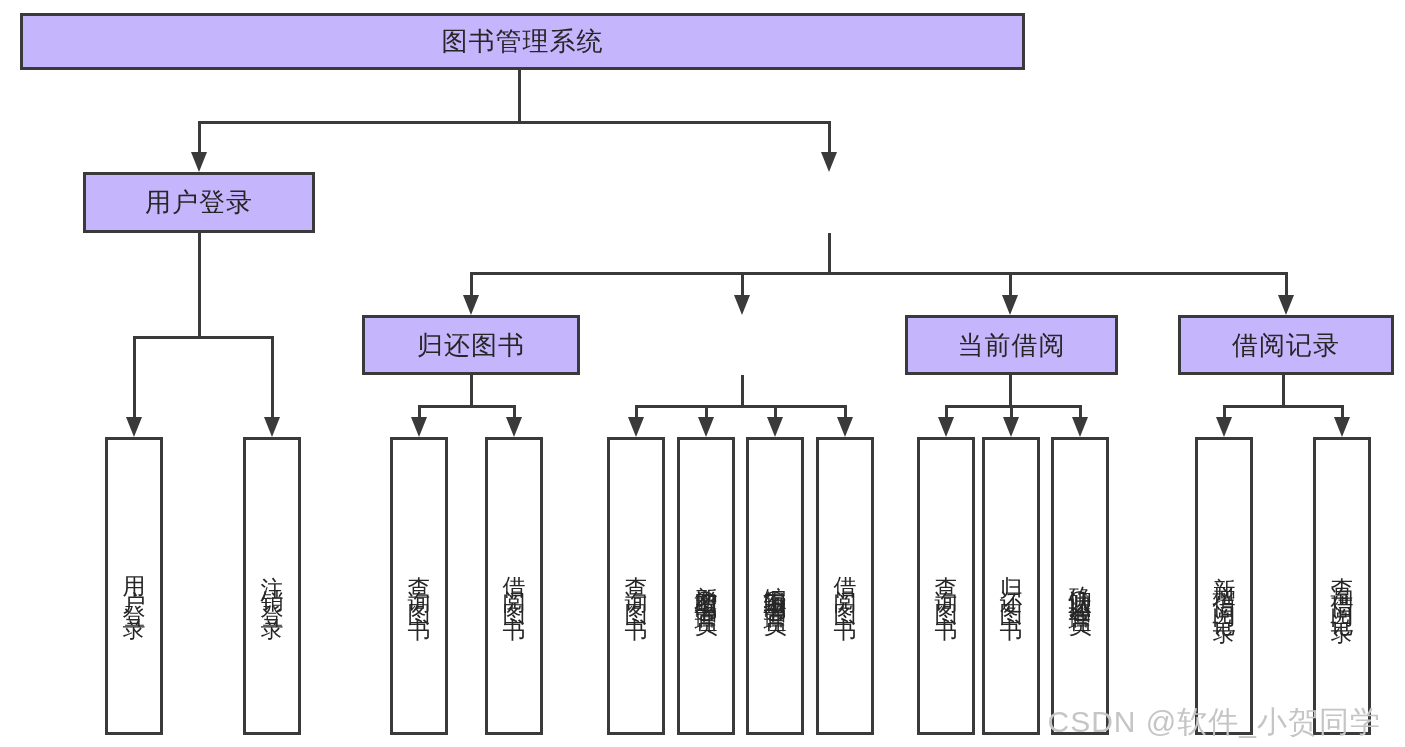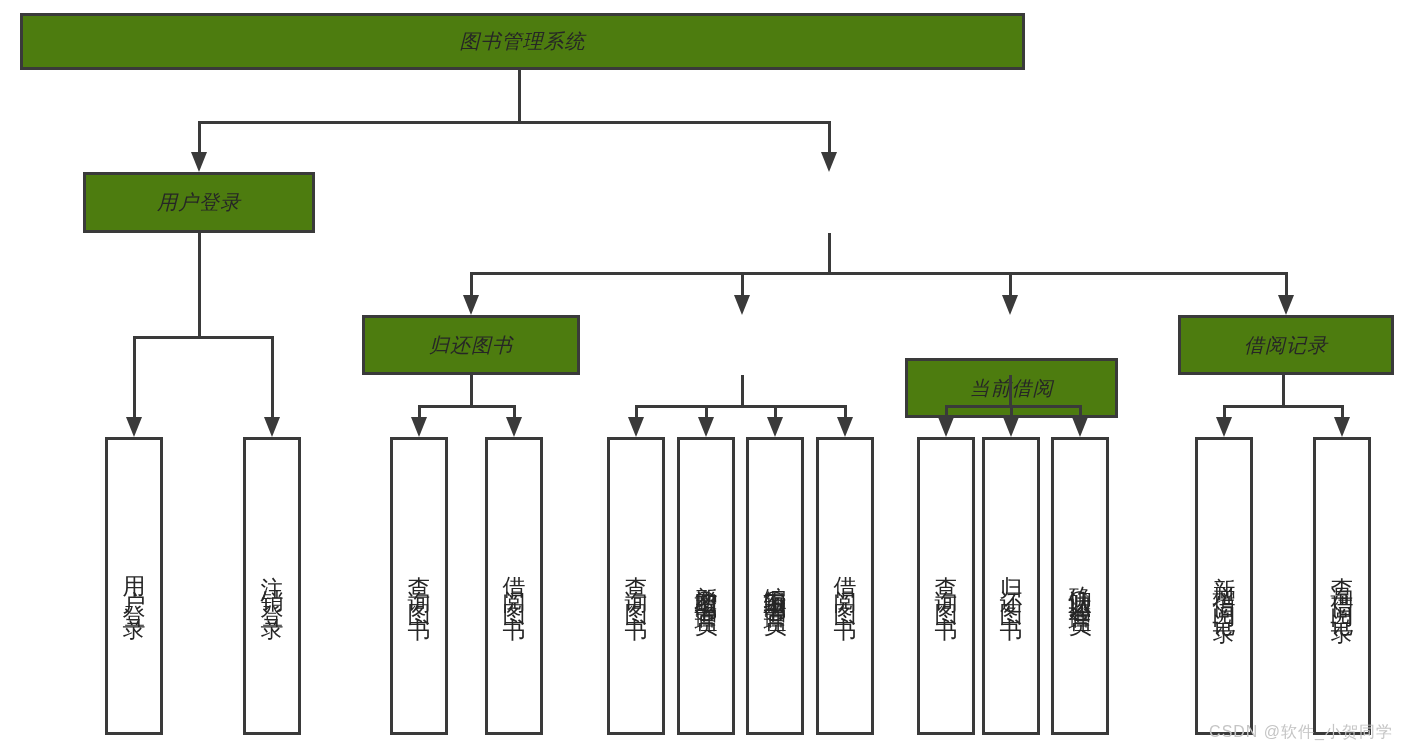--- a/index.html
+++ b/index.html
@@ -2,44 +2,44 @@
 <html><head>
 <meta charset="utf-8">
 <style>
   html,body{margin:0;padding:0;background:#fff;}
   *{box-sizing:border-box;}
   #canvas{
     position:relative;width:1405px;height:747px;background:#ffffff;overflow:hidden;
     font-family:"Liberation Sans", sans-serif;color:#262626;
   }
   .box{
-    position:absolute;border:3px solid #3a3a3a;background:#4d7c0f;
+    position:absolute;border:3px solid #3a3a3a;background:#c4b5fd;
     display:flex;align-items:center;justify-content:center;
-    font-size:20px;letter-spacing:1px;white-space:nowrap;font-style:italic;
+    font-size:26px;letter-spacing:1px;white-space:nowrap;
   }
   .vbox{
     position:absolute;border:3px solid #3a3a3a;background:#ffffff;
     width:58px;height:298px;top:437px;
     display:flex;align-items:center;justify-content:center;
     writing-mode:vertical-rl;text-orientation:mixed;
     font-size:23px;line-height:1;
   }
   .gap4{letter-spacing:14px;}
   .gap6{letter-spacing:9px;}
   .gap9{letter-spacing:4px;}
   .vline{position:absolute;width:3px;background:#3a3a3a;}
   .hline{position:absolute;height:3px;background:#3a3a3a;}
   .arrow{
     position:absolute;width:0;height:0;
     border-left:8px solid transparent;border-right:8px solid transparent;
     border-top:20px solid #3a3a3a;
   }
   .watermark{
-    position:absolute;right:12px;bottom:4px;
-    font-size:16px;color:#c5c5c5;letter-spacing:1px;white-space:nowrap;
+    position:absolute;right:24px;bottom:4px;
+    font-size:30px;color:#c5c5c5;letter-spacing:1px;white-space:nowrap;
   }
 </style>
 </head>
 <body>
 
 <div id="canvas">
 
   <div class="box" style="left:20px;top:13px;width:1005px;height:57px;">图书管理系统</div>
 
   <div class="vline" style="left:518px;top:70px;height:51px;"></div>
@@ -63,21 +63,21 @@
   <div class="vline" style="left:470px;top:272px;height:23px;"></div>
   <div class="vline" style="left:741px;top:272px;height:23px;"></div>
   <div class="vline" style="left:1009px;top:272px;height:23px;"></div>
   <div class="vline" style="left:1285px;top:272px;height:23px;"></div>
   <div class="arrow" style="left:463px;top:295px;"></div>
   <div class="arrow" style="left:734px;top:295px;"></div>
   <div class="arrow" style="left:1002px;top:295px;"></div>
   <div class="arrow" style="left:1278px;top:295px;"></div>
 
   <div class="box" style="left:362px;top:315px;width:218px;height:60px;">归还图书</div>
-  <div class="box" style="left:905px;top:315px;width:213px;height:60px;margin-top:43px;">当前借阅</div>
+  <div class="box" style="left:905px;top:315px;width:213px;height:60px;">当前借阅</div>
   <div class="box" style="left:1178px;top:315px;width:216px;height:60px;">借阅记录</div>
 
   <div class="vline" style="left:470px;top:375px;height:30px;"></div>
   <div class="hline" style="left:418px;top:405px;width:98px;"></div>
   <div class="vline" style="left:418px;top:405px;height:14px;"></div>
   <div class="vline" style="left:513px;top:405px;height:14px;"></div>
   <div class="arrow" style="left:411px;top:417px;"></div>
   <div class="arrow" style="left:506px;top:417px;"></div>
 
   <div class="vline" style="left:741px;top:375px;height:30px;"></div>

